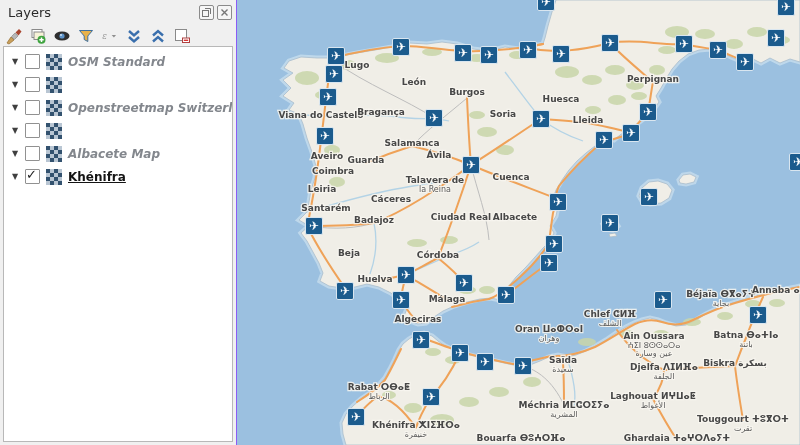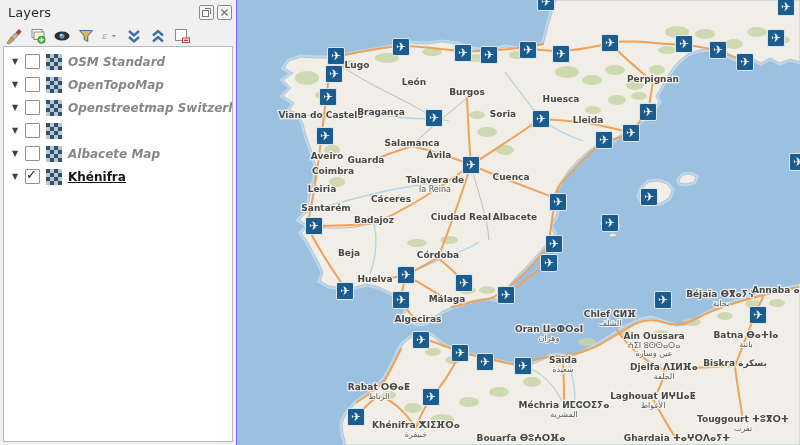--- a/index.html
+++ b/index.html
@@ -149,21 +149,20 @@
               <rect x="12" y="4" width="4" height="4" fill="#33526f"></rect>
               <rect x="0" y="8" width="4" height="4" fill="#33526f"></rect>
               <rect x="4" y="8" width="4" height="4" fill="#b9c6d3"></rect>
               <rect x="8" y="8" width="4" height="4" fill="#33526f"></rect>
               <rect x="12" y="8" width="4" height="4" fill="#b9c6d3"></rect>
               <rect x="0" y="12" width="4" height="4" fill="#b9c6d3"></rect>
               <rect x="4" y="12" width="4" height="4" fill="#33526f"></rect>
               <rect x="8" y="12" width="4" height="4" fill="#b9c6d3"></rect>
               <rect x="12" y="12" width="4" height="4" fill="#33526f"></rect>
             </svg></span>
-          <span class="layer-label">OpenTopoMap</span>
         </div>
         <div class="layer-row">
           <span class="expander">▼</span>
           <span class="cbx"></span>
           <span class="wms"><svg width="16" height="16" viewBox="0 0 16 16">
               <rect x="0" y="0" width="4" height="4" fill="#33526f"></rect>
               <rect x="4" y="0" width="4" height="4" fill="#b9c6d3"></rect>
               <rect x="8" y="0" width="4" height="4" fill="#33526f"></rect>
               <rect x="12" y="0" width="4" height="4" fill="#b9c6d3"></rect>
               <rect x="0" y="4" width="4" height="4" fill="#b9c6d3"></rect>

